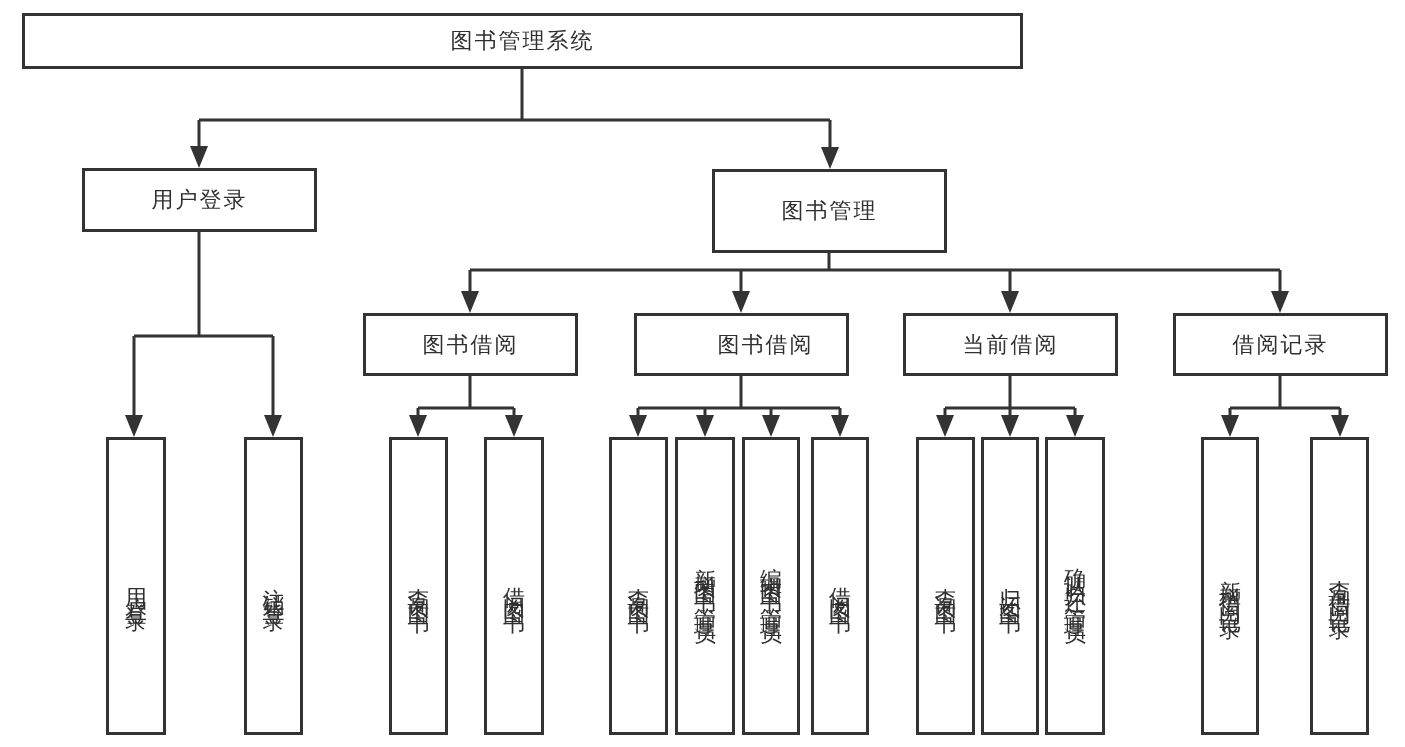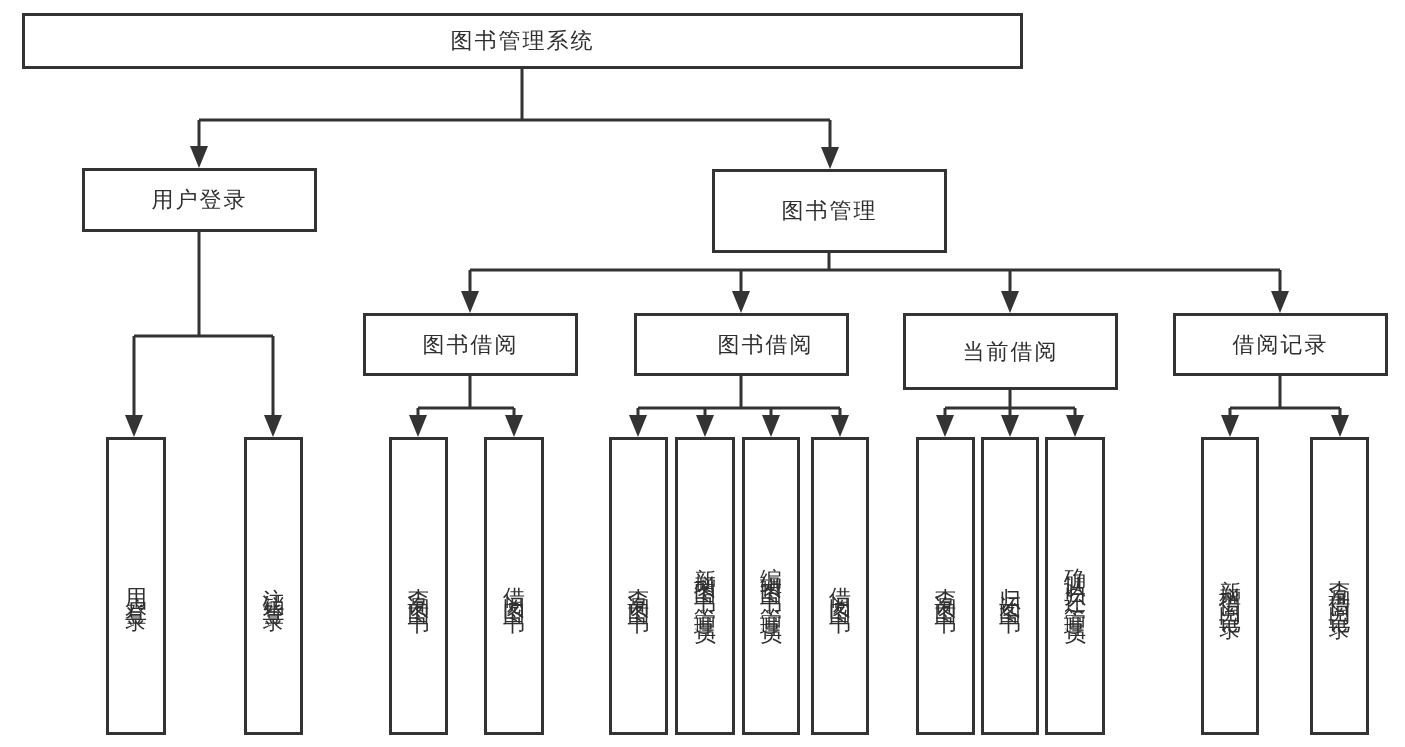--- a/index.html
+++ b/index.html
@@ -90,21 +90,21 @@
   <div class="box h-box" style="left:712px; top:169px; width:235px; height:84px;">
     <span class="lbl">图书管理</span>
   </div>
 
   <div class="box h-box" style="left:363px; top:313px; width:215px; height:63px;">
     <span class="lbl">图书借阅</span>
   </div>
   <div class="box h-box" style="left:634px; top:313px; width:215px; height:63px;padding-left:48px;">
     <span class="lbl">图书借阅</span>
   </div>
-  <div class="box h-box" style="left:903px; top:313px; width:215px; height:77px;">
+  <div class="box h-box" style="left:903px; top:313px; width:215px; height:63px;">
     <span class="lbl">当前借阅</span>
   </div>
   <div class="box h-box" style="left:1173px; top:313px; width:215px; height:63px;">
     <span class="lbl">借阅记录</span>
   </div>
 
   <div class="box v-box" style="left:106px; top:437px; width:60px; height:298px;">
     <span class="lbl">用户登录</span>
   </div>
   <div class="box v-box" style="left:244px; top:437px; width:59px; height:298px;">

